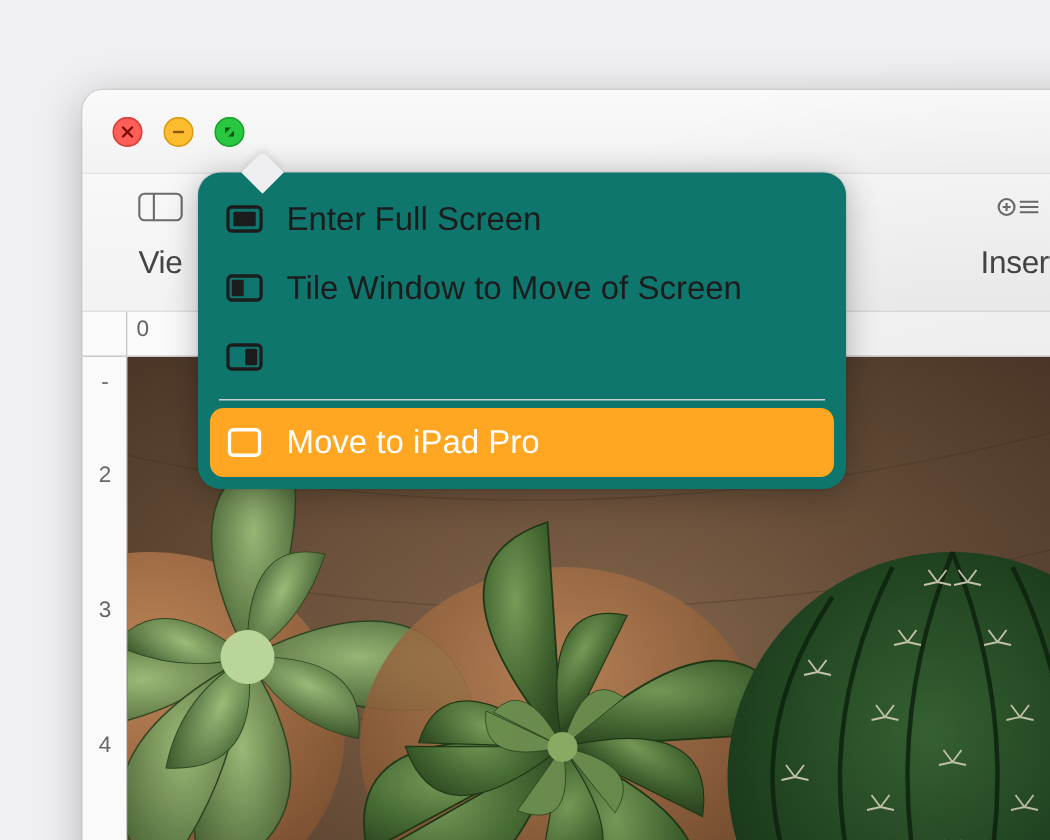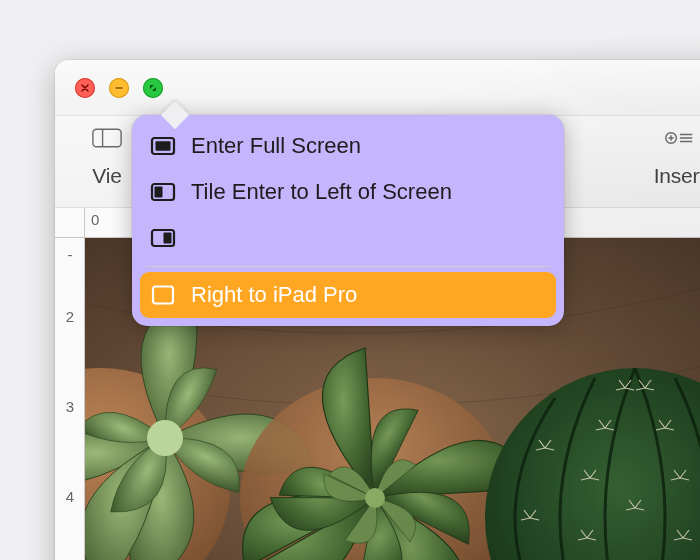--- a/index.html
+++ b/index.html
@@ -107,21 +107,21 @@
     overflow:hidden;
     background:#5b4a3b;
   }
   .canvas svg { width:100%; height:100%; display:block; }
 
   
   .menu {
     position:absolute;
     left:132px; top:115px;
     width:432px;
-    background:#c4b5fd;
+    background:#0f766e;
     border-radius:15px;
     box-shadow: 0 3px 22px rgba(0,0,0,0.28), 0 0 0 1px rgba(0,0,0,0.05);
     padding:8px;
     z-index:50;
   }
   .menu-triangle {
     position:absolute; left:33px; top:-10px;
     width:20px; height:20px;
     background:#efeff1;
     transform:rotate(45deg);
@@ -358,35 +358,35 @@
       </span>
       <span>Enter Full Screen</span>
     </div>
     <div class="menu-item">
       <span class="mi-icon">
         <svg viewBox="0 0 26 22">
             <rect x="2" y="3" width="22" height="16" rx="2.5" fill="none" stroke="#1c1c1c" stroke-width="2.2"></rect>
             <rect x="4.5" y="5.5" width="8" height="11" rx="1" fill="#1c1c1c"></rect>
           </svg>
       </span>
-      <span>Tile Enter to Left of Screen</span>
+      <span>Tile Window to Move of Screen</span>
     </div>
     <div class="menu-item">
       <span class="mi-icon">
         <svg viewBox="0 0 26 22">
             <rect x="2" y="3" width="22" height="16" rx="2.5" fill="none" stroke="#1c1c1c" stroke-width="2.2"></rect>
             <rect x="13.5" y="5.5" width="8" height="11" rx="1" fill="#1c1c1c"></rect>
           </svg>
       </span>
     </div>
     <div class="menu-sep"></div>
     <div class="menu-item highlight">
       <span class="mi-icon">
         <svg viewBox="0 0 26 22">
             <rect x="3" y="2.5" width="20" height="17" rx="2.5" fill="none" stroke="#ffffff" stroke-width="2.2"></rect>
           </svg>
       </span>
-      <span>Right to iPad Pro</span>
+      <span>Move to iPad Pro</span>
     </div>
   </div>
 </div>
 
 <div class="corner-fade"></div>
 
 </body></html>

